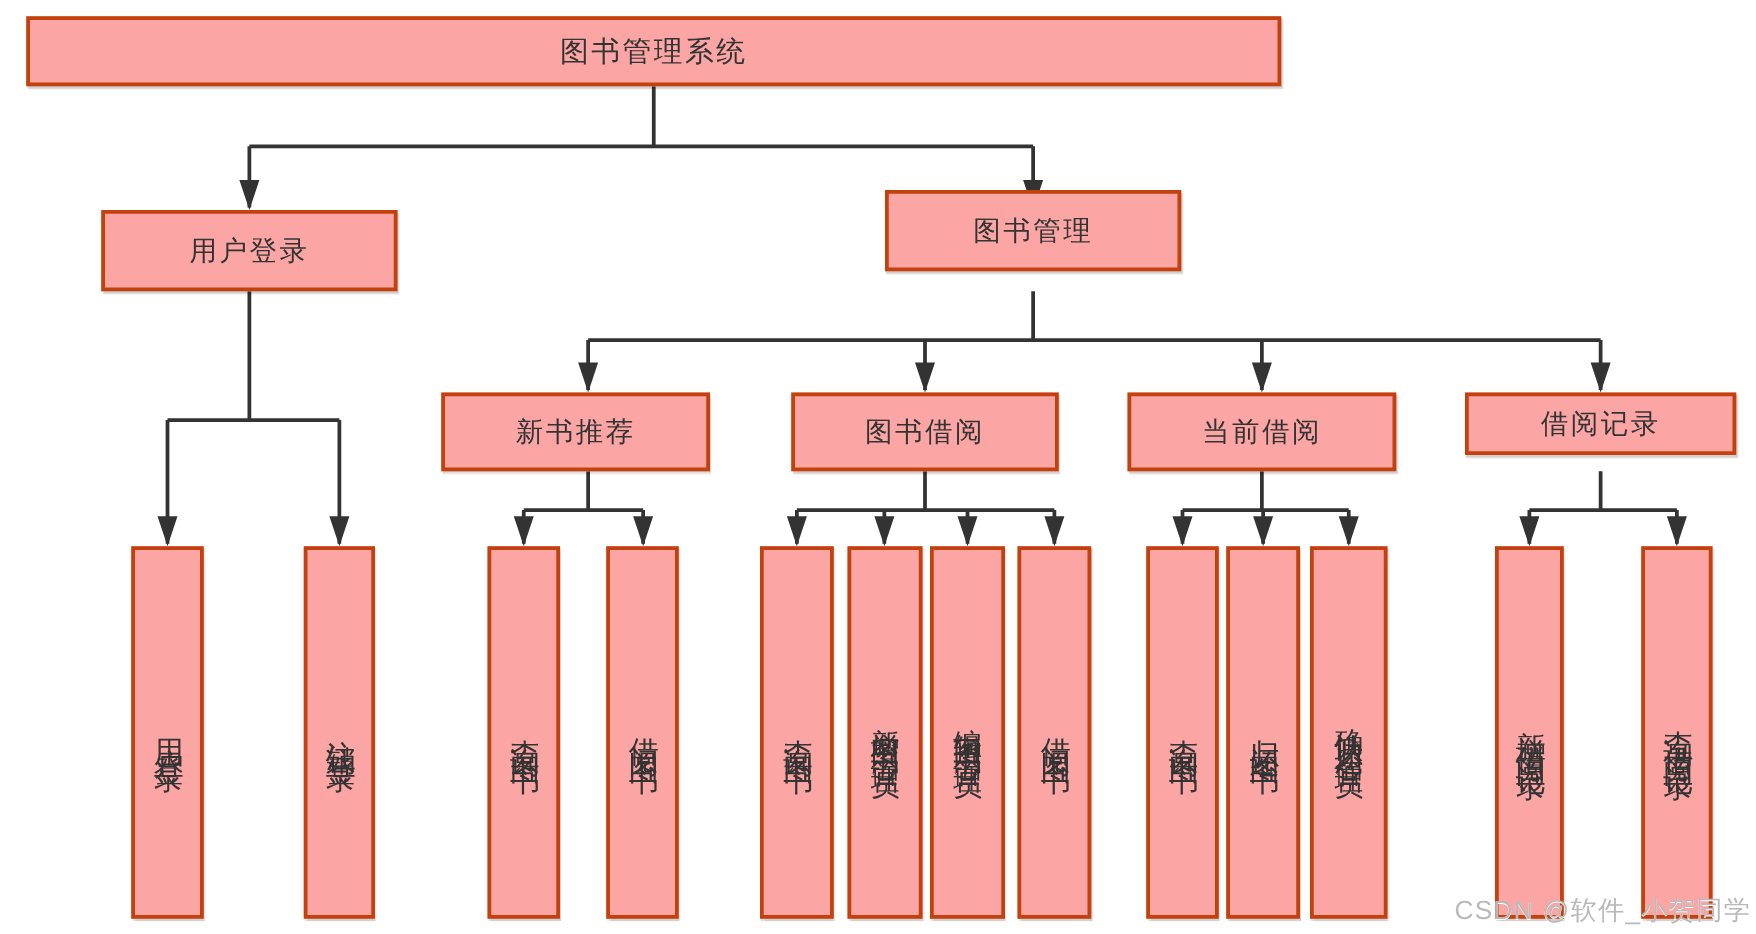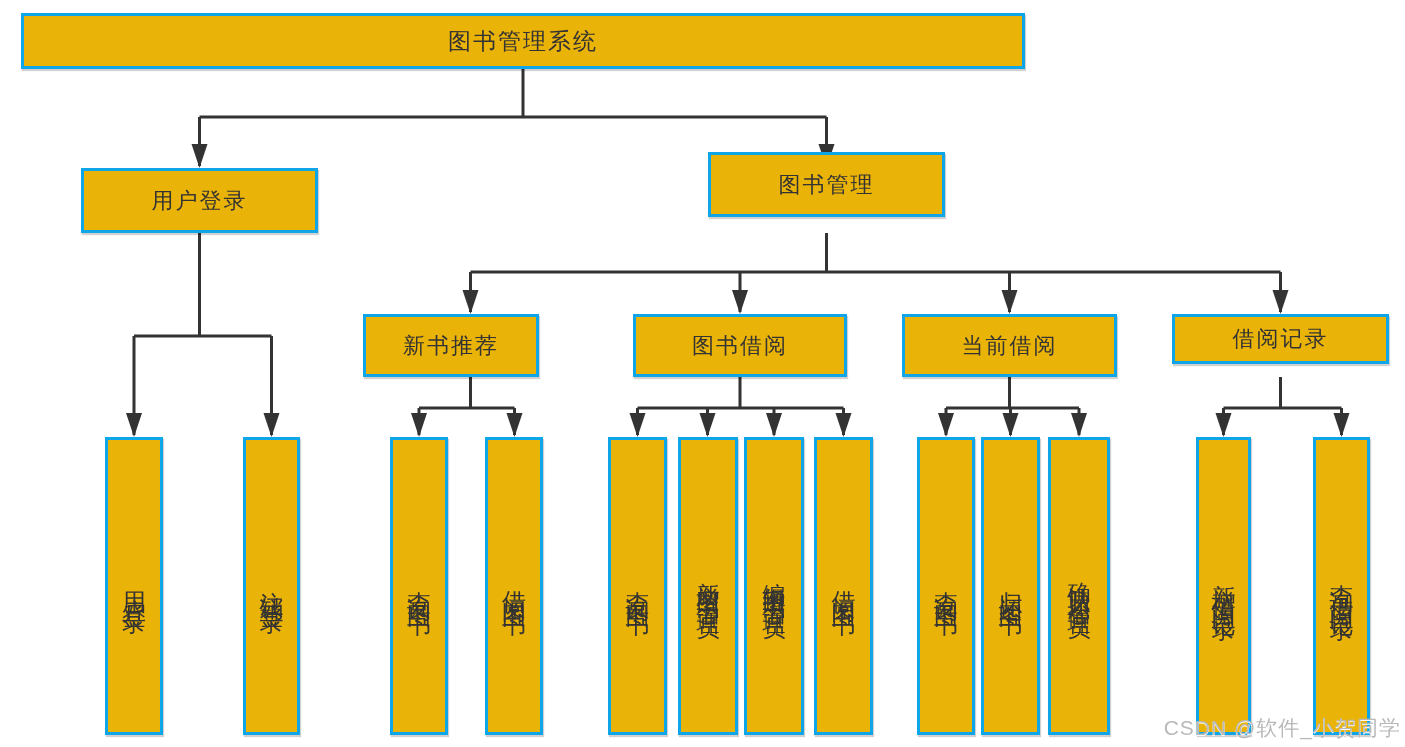--- a/index.html
+++ b/index.html
@@ -2,21 +2,21 @@
 <html><head>
 <meta charset="utf-8">
 <style>
   html,body{margin:0;padding:0;background:#ffffff;}
   .canvas{
     position:relative;width:1405px;height:747px;background:#ffffff;
     font-family:"Liberation Sans",sans-serif;color:#333333;overflow:hidden;
   }
   .connectors{position:absolute;left:0;top:0;}
   .hbox,.vbox{
-    position:absolute;box-sizing:border-box;border:3px solid #0ea5e9;background:#eab308;
+    position:absolute;box-sizing:border-box;border:3px solid #c2410c;background:#fca5a5;
     display:flex;align-items:center;justify-content:center;
     box-shadow:1px 2px 1px rgba(0,0,0,0.18);
   }
   .hbox{font-size:22px;letter-spacing:2px;}
   .root-box{font-size:23px;}
   .vbox{top:437px;height:298px;}
   .vtext{
     writing-mode:vertical-rl;text-orientation:mixed;
     font-size:24px;letter-spacing:7px;line-height:1;white-space:nowrap;
   }
@@ -69,21 +69,21 @@
       <polygon points="1215.5,413 1231.5,413 1223.5,437"></polygon>
       <polygon points="1333.5,413 1349.5,413 1341.5,437"></polygon>
     </g>
   </svg>
 
   <div class="hbox root-box" style="left:21px;top:13px;width:1004px;height:56px">图书管理系统</div>
 
   <div class="hbox" style="left:81px;top:168px;width:237px;height:65px">用户登录</div>
   <div class="hbox" style="left:708px;top:152px;width:237px;height:65px">图书管理</div>
 
-  <div class="hbox" style="left:363px;top:314px;width:176px;height:63px">新书推荐</div>
+  <div class="hbox" style="left:353px;top:314px;width:215px;height:63px">新书推荐</div>
   <div class="hbox" style="left:902px;top:314px;width:215px;height:63px">当前借阅</div>
   <div class="hbox" style="left:633px;top:314px;width:214px;height:63px">图书借阅</div>
   <div class="hbox" style="left:1172px;top:314px;width:217px;height:50px">借阅记录</div>
 
   <div class="vbox" style="left:105px;width:58px">
     <span class="vtext">用户登录</span>
   </div>
   <div class="vbox" style="left:243px;width:57px">
     <span class="vtext">注销登录</span>
   </div>

